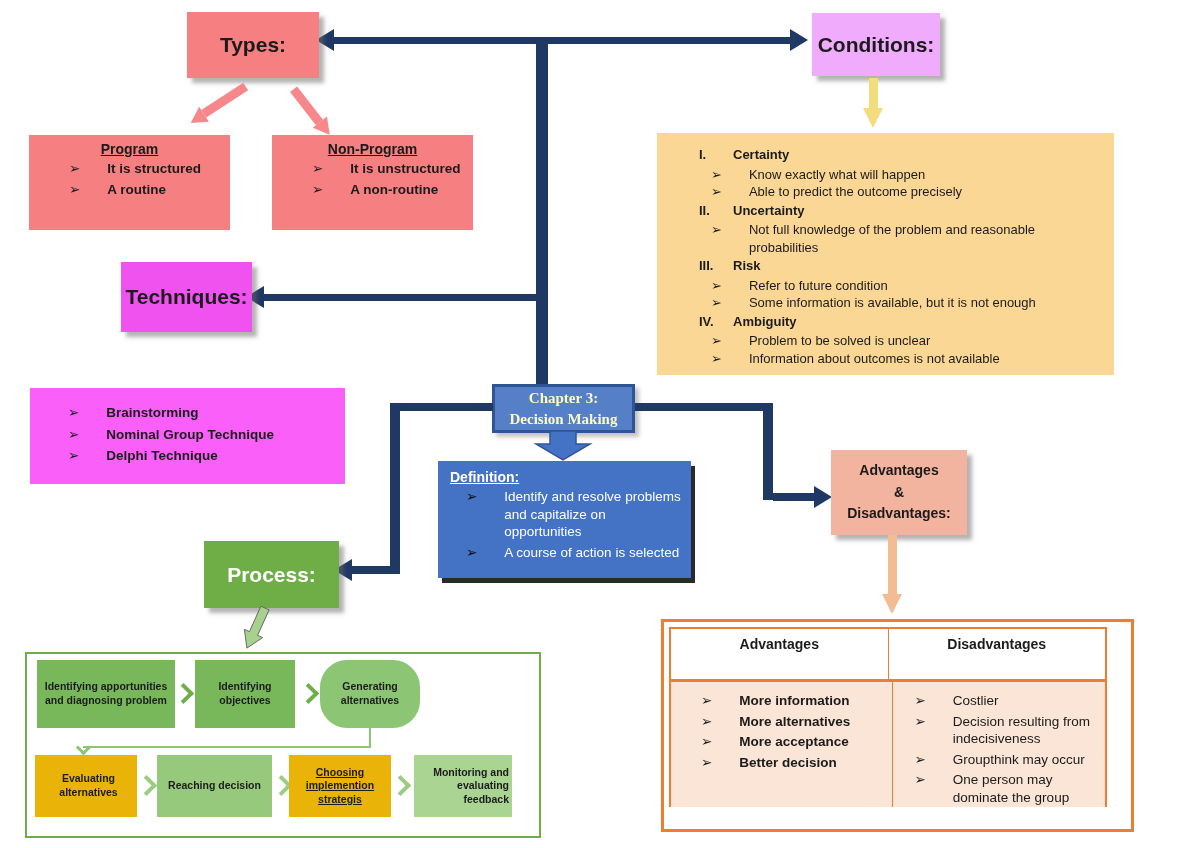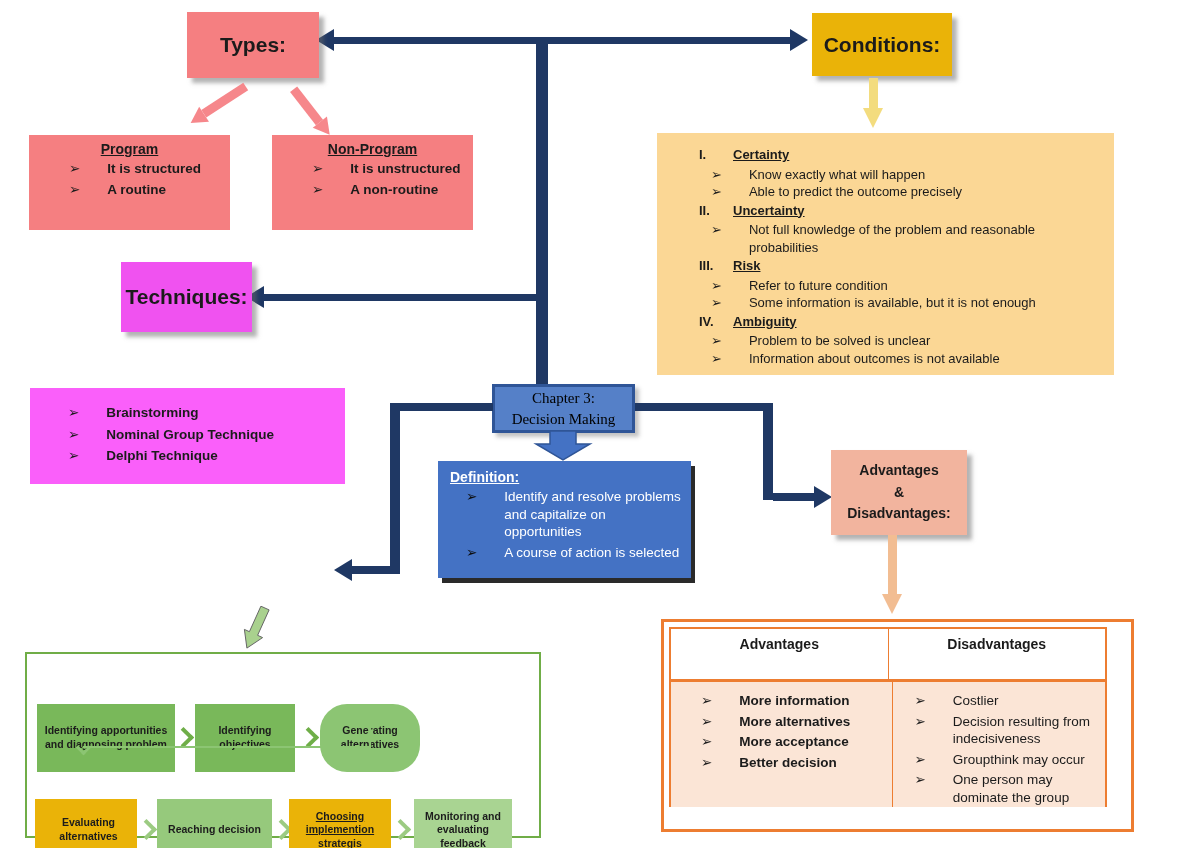--- a/index.html
+++ b/index.html
@@ -26,45 +26,45 @@
   
   .types-box{left:187px;top:12px;width:132px;height:66px;background:#F57F81;}
   .pnp{width:201px;height:95px;top:135px;background:#F57F81;padding:6px 8px 20px 8px;display:block;position:absolute;box-sizing:border-box;}
   .pnp .ttl{text-align:center;font-size:14px;font-weight:600;text-decoration:underline;margin-bottom:2px;}
   .pnp .b-list{margin-left:32px;font-size:13.5px;font-weight:600;}
   .s-arrow{position:absolute;display:flex;align-items:center;transform-origin:0 50%;}
   .s-arrow .shaft{flex:1;height:9px;background:#F6878B;}
   .s-arrow .head{width:0;height:0;border-top:9px solid transparent;border-bottom:9px solid transparent;border-left:16px solid #F6878B;}
 
   
-  .cond-box{left:812px;top:13px;width:140px;height:63px;background:#eab308;}
+  .cond-box{left:812px;top:13px;width:128px;height:63px;background:#f0abfc;}
   .cond-panel{left:657px;top:133px;width:457px;height:242px;background:#FBD795;position:absolute;box-sizing:border-box;padding:12px 14px 0 18px;font-size:13px;}
   .cond-head{display:flex;font-weight:700;line-height:20.5px;}
   .cond-num{width:34px;padding-left:24px;flex:0 0 auto;}
-  .cond-title{text-decoration:underline;}
+  .cond-title{}
   .cond-panel .b-row{margin-left:36px;line-height:17.5px;margin-top:0;font-weight:500;}
   .y-arrow-shaft{left:869px;top:78px;width:9px;height:32px;background:#F3DC7E;position:absolute;}
   .y-arrow-head{left:863px;top:108px;border-left:10px solid transparent;border-right:10px solid transparent;border-top:20px solid #F3DC7E;}
 
   
   .tech-box{left:121px;top:262px;width:131px;height:70px;background:#F052F0;}
   .tech-panel{left:30px;top:388px;width:315px;height:96px;background:#FA5FFA;position:absolute;box-sizing:border-box;padding:12px 10px 0 38px;font-size:13.5px;font-weight:600;}
   .tech-panel .b-row{margin-top:4px;}
 
   
-  .chapter-box{left:492px;top:384px;width:143px;height:49px;background:#5580C8;border:3px solid #2F5597;font-family:"Liberation Serif","DejaVu Serif",serif;font-size:15px;line-height:1.4;color:#000000;box-shadow:4px 4px 4px rgba(105,105,105,.4);}
+  .chapter-box{left:492px;top:384px;width:143px;height:49px;background:#5580C8;border:3px solid #2F5597;font-family:"Liberation Serif","DejaVu Serif",serif;font-size:15px;line-height:1.4;color:#fef9c3;box-shadow:4px 4px 4px rgba(105,105,105,.4);font-weight:bold;}
   .def-box{left:438px;top:461px;width:253px;height:117px;background:#4472C4;position:absolute;box-sizing:border-box;padding:8px 8px 0 12px;color:#ffffff;box-shadow:4px 5px 0 rgba(5,5,5,.85);}
   .def-title{font-size:14px;font-weight:700;text-decoration:underline;}
   .def-box .b-list{margin-left:16px;font-size:13.5px;margin-top:2px;}
   .def-box .b-mark{color:#0d0d0d;}
 
   
   .process-box{left:204px;top:541px;width:135px;height:67px;background:#6FAE47;color:#ffffff;}
   .flow{left:25px;top:652px;width:516px;height:186px;border:2px solid #70AD47;position:absolute;box-sizing:border-box;background:#fff;}
-  .flow-row{position:absolute;inset:0;margin-top:44px;}
+  .flow-row{position:absolute;inset:0;}
   .fb{position:absolute;display:flex;align-items:center;justify-content:center;text-align:center;font-size:10.5px;font-weight:700;line-height:1.3;padding:3px;box-sizing:border-box;color:#1c1c1c;}
   .chev{position:absolute;width:11px;height:11px;border-top:4px solid;border-right:4px solid;transform:rotate(45deg);}
   .row1 > *:nth-child(1){left:10px;top:6px;width:138px;height:68px;}
   .row1 > *:nth-child(2){left:149px;top:32px;}
   .row1 > *:nth-child(3){left:168px;top:6px;width:100px;height:68px;}
   .row1 > *:nth-child(4){left:274px;top:32px;}
   .row1 > *:nth-child(5){left:293px;top:6px;width:100px;height:68px;}
   .row2 > *:nth-child(1){left:8px;top:101px;width:102px;height:62px;}
   .row2 > *:nth-child(2){left:112px;top:124px;}
   .row2 > *:nth-child(3){left:130px;top:101px;width:115px;height:62px;}
@@ -235,39 +235,42 @@
   <div class="line" style="left:390px;top:403px;width:103px;height:8px;"></div>
   <div class="line" style="left:390px;top:403px;width:10px;height:171px;"></div>
   <div class="line" style="left:352px;top:566px;width:48px;height:8px;"></div>
   <div class="ah ah-left" style="left:334px;top:559px;"></div>
 
   <div class="line" style="left:635px;top:403px;width:138px;height:8px;"></div>
   <div class="line" style="left:763px;top:403px;width:10px;height:97px;"></div>
   <div class="line" style="left:773px;top:493px;width:43px;height:8px;"></div>
   <div class="ah ah-right" style="left:814px;top:486px;"></div>
 
+  <div class="box process-box shadowed">
+    <span class="lbl">Process:</span>
+  </div>
   <svg class="abs" style="left:238px;top:606px;" width="40" height="48" viewBox="0 0 40 48">
     <polygon points="22.9,0.2 31.1,3.9 19.6,29.3 24.6,31.6 8.9,42.1 6.4,23.4 11.4,25.7" fill="#A9D18E" stroke="#666666" stroke-width="1"></polygon>
   </svg>
   <div class="flow">
     <div class="flow-row row1">
         <div class="fb" style="background: rgb(121, 184, 90);">Identifying apportunities and diagnosing problem</div>
         <span class="chev" style="border-color: rgb(111, 174, 72);"></span>
         <div class="fb" style="background: rgb(121, 184, 90);">Identifying objectives</div>
         <span class="chev" style="border-color: rgb(111, 174, 72);"></span>
         <div class="fb" style="background: rgb(140, 197, 115); border-radius: 27px;">Generating alternatives</div>
       </div>
     <div class="flow-row row2">
         <div class="fb" style="background: #eab308; padding-left: 8px;">Evaluating alternatives</div>
         <span class="chev" style="border-color: rgb(156, 203, 130);"></span>
         <div class="fb" style="background: rgb(150, 201, 124);">Reaching decision</div>
         <span class="chev" style="border-color: rgb(156, 203, 130);"></span>
         <div class="fb" style="background: #eab308; text-decoration: underline;">Choosing implemention strategis</div>
         <span class="chev" style="border-color: rgb(156, 203, 130);"></span>
-        <div class="fb" style="background: rgb(169, 212, 146);">Monitoring and evaluating feedback</div>
+        <div class="fb" style="background: rgb(169, 212, 146); text-align: right;">Monitoring and evaluating feedback</div>
       </div>
     <div class="el" style="left:342px;top:74px;width:2px;height:20px;"></div>
     <div class="el" style="left:56px;top:92px;width:288px;height:2px;"></div>
     <div class="el-chev" style="left:51px;top:88px;"></div>
   </div>
 
   <div class="box adv-box shadowed">
     <div>
       <div>Advantages</div>
       <div>&amp;</div>

